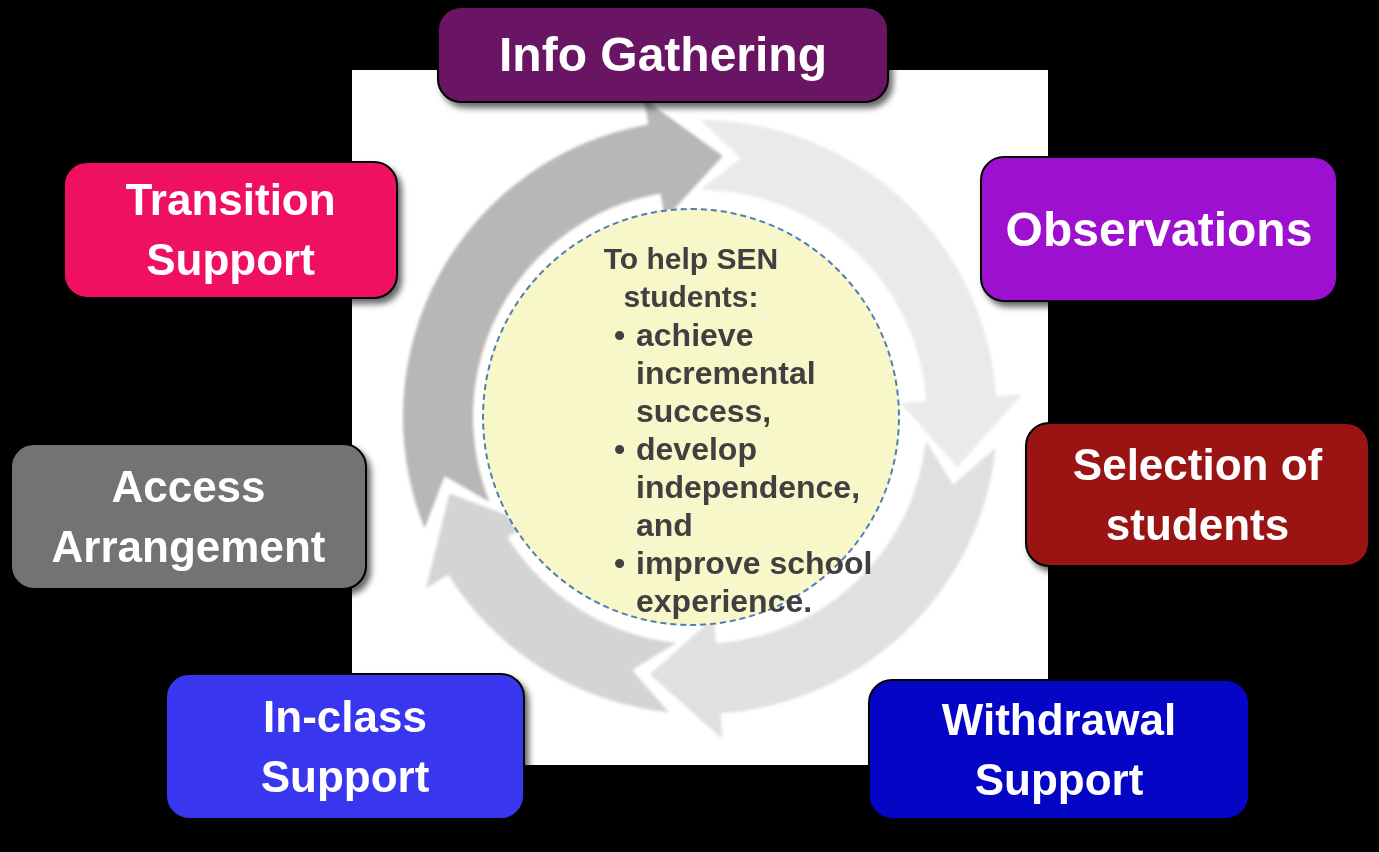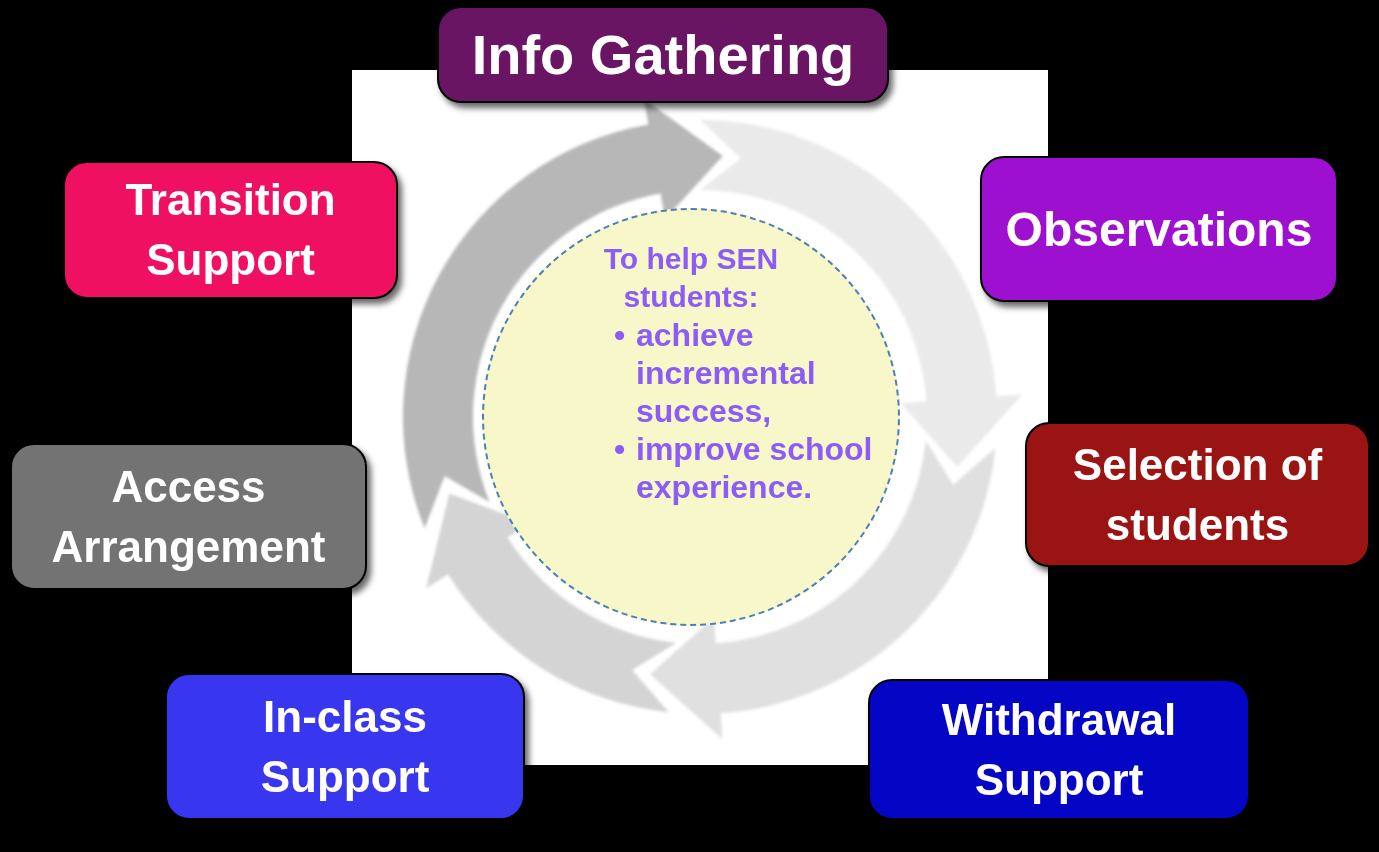--- a/index.html
+++ b/index.html
@@ -26,21 +26,21 @@
   ul.goal-bullets li { position:relative; padding-left:24px; width:250px; }
   ul.goal-bullets li::before { content:"\2022"; position:absolute; left:2px; top:0; }
 
   .node {
     position:absolute; color:#fff; font-weight:bold; text-align:center;
     border:2px solid #000; border-radius:24px; box-sizing:border-box;
     box-shadow:4px 5px 6px rgba(0,0,0,0.6);
     display:flex; align-items:center; justify-content:center;
     padding:0 10px;
   }
-  .n-info        { left:437px;  top:6px;   width:452px; height:97px;  font-size:56px; }
+  .n-info        { left:437px;  top:6px;   width:452px; height:97px;  font-size:48px; }
   .n-transition  { left:63px;   top:161px; width:335px; height:138px; font-size:44px; line-height:60px; }
   .n-observ      { left:980px;  top:156px; width:358px; height:146px; font-size:48px; }
   .n-access      { left:10px;   top:443px; width:357px; height:147px; font-size:44px; line-height:60px; }
   .n-selection   { left:1025px; top:422px; width:345px; height:145px; font-size:44px; line-height:60px; }
   .n-inclass     { left:165px;  top:673px; width:360px; height:147px; font-size:44px; line-height:60px; }
   .n-withdrawal  { left:868px;  top:679px; width:382px; height:141px; font-size:44px; line-height:60px; }
 </style>
 </head>
 <body>
 
@@ -55,24 +55,25 @@
       </filter>
     </defs>
     <g id="cycle-group" filter="url(#soft)">
         <path d="M 424.6 528.3 A 297 297 0 0 1 648.4 124.5 L 643.9 98.9 L 722.8 156.0 L 665.1 219.1 L 660.6 193.4 A 227 227 0 0 0 489.5 502.0 L 444.7 475.9 Z" fill="#b7b7b7"></path>
         <path d="M 700.0 120.0 A 297 297 0 0 1 996.3 396.3 L 1022.2 394.5 L 957.2 467.0 L 900.5 403.0 L 926.4 401.2 A 227 227 0 0 0 700.0 190.0 L 741.0 158.2 Z" fill="#eaeaea"></path>
         <path d="M 995.4 448.0 A 297 297 0 0 1 720.7 713.3 L 722.5 739.2 L 650.0 674.2 L 714.0 617.5 L 715.8 643.4 A 227 227 0 0 0 925.8 440.7 L 953.1 484.8 Z" fill="#e0e0e0"></path>
         <path d="M 669.0 712.4 A 297 297 0 0 1 448.1 574.4 L 426.1 588.2 L 449.4 493.6 L 529.5 523.5 L 507.5 537.3 A 227 227 0 0 0 676.3 642.8 L 632.2 670.1 Z" fill="#d4d4d4"></path>
       </g>
   </svg>
 
-  <div class="goal-circle" style="background-color: rgb(248, 247, 201); border-color: rgb(75, 126, 187); color: #8b5cf6;">
+  <div class="goal-circle" style="background-color: rgb(248, 247, 201); border-color: rgb(75, 126, 187); color: #404040;">
     <div class="goal-heading">To help SEN students:</div>
     <ul class="goal-bullets" id="goal-bullets">
         <li>achieve incremental success,</li>
+        <li>develop independence, and</li>
         <li>improve school experience.</li>
       </ul>
   </div>
 
   <div class="node n-info" style="background-color: rgb(105, 21, 99);">Info Gathering</div>
 
   <div class="node n-transition" style="background-color: rgb(240, 16, 97);">Transition Support</div>
 
   <div class="node n-observ" style="background-color: rgb(158, 16, 208);">Observations</div>
 

